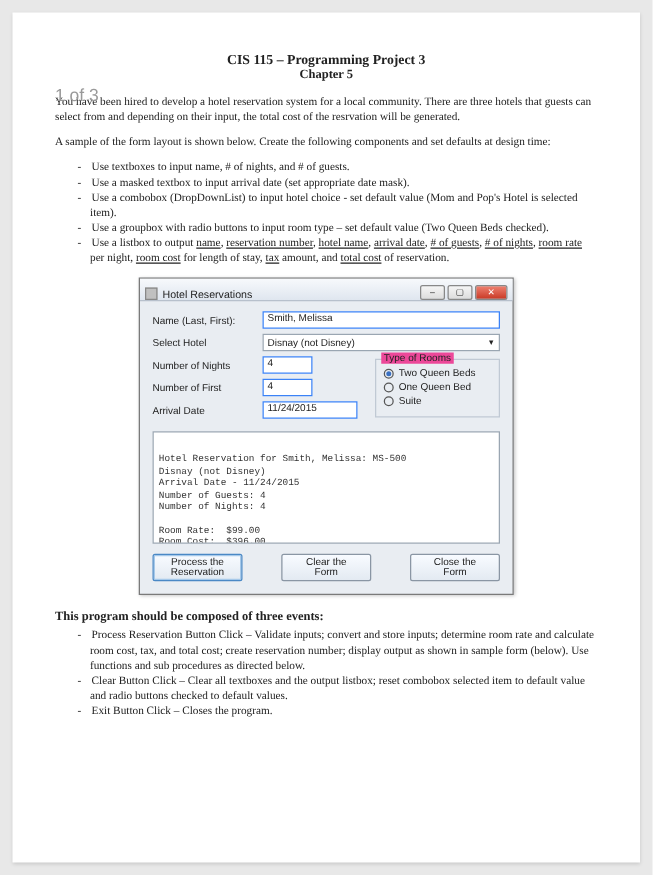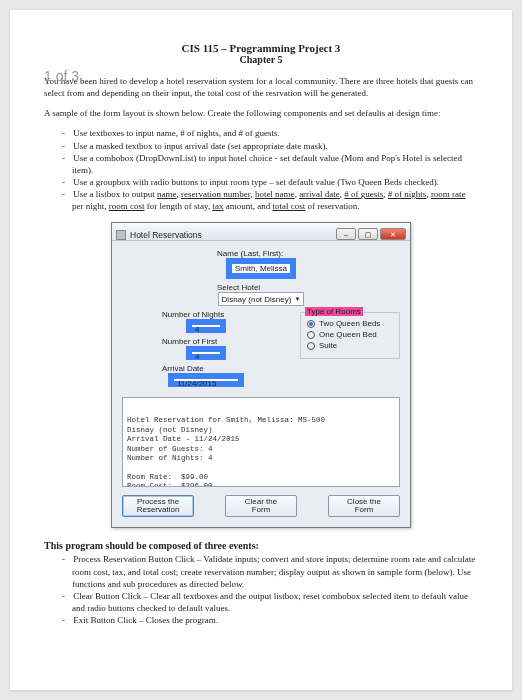--- a/index.html
+++ b/index.html
@@ -18,23 +18,23 @@
   .tbar { height: 18px; background: linear-gradient(#f7f9fc,#dfe6ef); border-bottom: 1px solid #b7c0cc; display: flex; align-items: flex-end; padding: 0 4px; }
   .tbar .ticon { width: 10px; height: 10px; background: #c0c0c0; border: 1px solid #888; margin-right: 4px; }
   .tbar .ttxt { flex: 1; font-size: 8.5px; }
   .tbar .wbtns { display: flex; gap: 2px; }
   .wbtn { width: 20px; height: 12px; border: 1px solid #888; border-radius: 2px; display: flex; align-items: center; justify-content: center; font-size: 7px; line-height: 1; }
   .wmin { background: linear-gradient(#f5f5f5,#ddd); }
   .wmax { background: linear-gradient(#f5f5f5,#ddd); }
   .wclose{ background: linear-gradient(#ee8070,#c93a26); color:#fff; width: 26px; }
 
   .wbody { padding: 8px 10px 10px 10px; }
-  .row { display: flex; align-items: center; margin-bottom: 4px; flex-direction: column; }
+  .row { display: flex; align-items: center; margin-bottom: 4px; }
   .lbl { width: 88px; font-size: 8px; }
-  .txtbox { height: 14px; border: 6px solid #3b82f6; background: #fff; font-size: 8px; padding: 0 3px; }
+  .txtbox { height: 14px; border: 1px solid #3b82f6; background: #fff; font-size: 8px; padding: 0 3px; }
   .txtbox.name { flex: 1; }
   .txtbox.small { width: 40px; }
   .combo { flex: 1; height: 14px; border: 1px solid #9aa6b2; background: #fff; display: flex; align-items: center; justify-content: space-between; padding: 0 0 0 3px; font-size: 8px; }
   .combo .carrow { width: 12px; height: 12px; display:flex; align-items:center; justify-content:center; font-size:7px; }
   .cols { display: flex; gap: 10px; }
   .col1 { flex: 1; }
   .col2 { width: 100px; }
   .grpbox { border: 1px solid #c0c9d4; padding: 4px 6px 6px 6px; margin-top: 2px; position: relative; }
   .grpbox .glabel { position:absolute; top:-6px; left:4px; background:#ec4899; padding:0 2px; font-size:8px; }
   .radio { display:flex; align-items:center; font-size:8px; margin:2px 0; }

